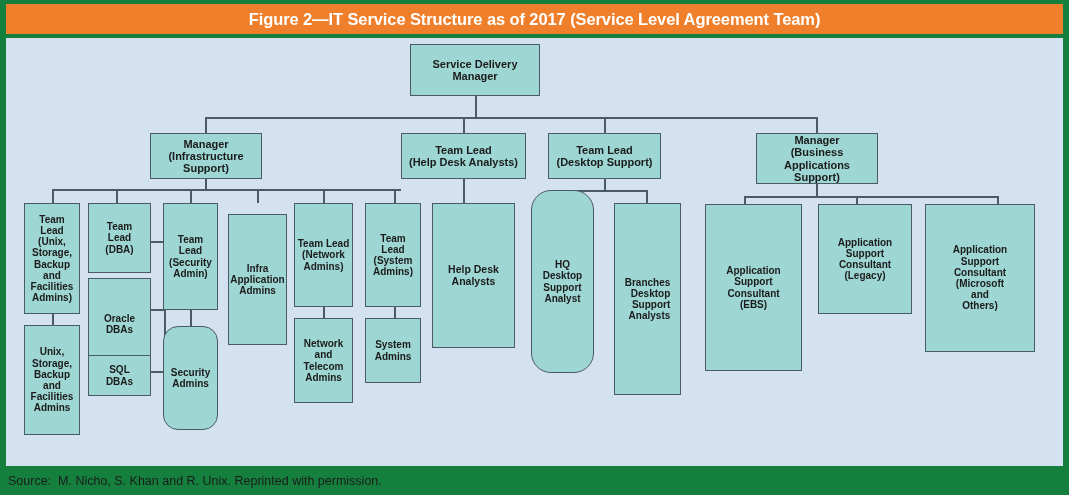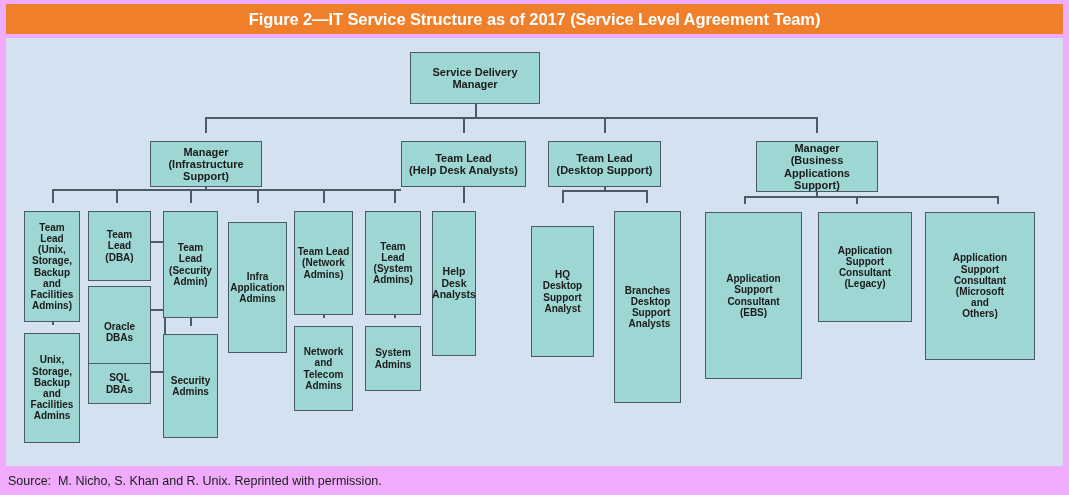--- a/index.html
+++ b/index.html
@@ -11,21 +11,21 @@
     width: 1069px;
     height: 495px;
     font-family: "Liberation Sans", sans-serif;
     overflow: hidden;
   }
 
   #figure {
     position: relative;
     width: 1069px;
     height: 495px;
-    background: #f0abfc;
+    background: #15803d;
   }
 
   
   .title-bar {
     position: absolute;
     left: 6px;
     top: 4px;
     width: 1057px;
     height: 30px;
     background: #ef7f2a;
@@ -56,21 +56,20 @@
   .node {
     position: absolute;
     background: #9dd6d2;
     border: 1.5px solid #4b5b63;
     box-sizing: border-box;
     display: flex;
     align-items: center;
     justify-content: center;
     text-align: center;
     z-index: 2;
-    margin-top: 8px;
   }
   .node .node-label {
     color: #1b1b1b;
     font-weight: bold;
     line-height: 1.12;
     padding: 1px 2px;
     white-space: pre-line;
   }
 
   
@@ -202,21 +201,21 @@
       <span class="node-label">SQL
 DBAs</span>
     </div>
 
     <div class="node t-sm" style="left:157px; top:165px; width:55px; height:107px;">
       <span class="node-label">Team
 Lead
 (Security
 Admin)</span>
     </div>
-    <div class="node t-sm" style="left:157px; top:288px; width:55px; height:104px;">
+    <div class="node t-sm" style="left:157px; top:288px; width:55px; height:104px;border-radius:15px;">
       <span class="node-label">Security
 Admins</span>
     </div>
 
     <div class="node t-sm" style="left:222px; top:176px; width:59px; height:131px;">
       <span class="node-label">Infra
 Application
 Admins</span>
     </div>
 
@@ -236,26 +235,26 @@
       <span class="node-label">Team
 Lead
 (System
 Admins)</span>
     </div>
     <div class="node t-sm" style="left:359px; top:280px; width:56px; height:65px;align-items:center;">
       <span class="node-label">System
 Admins</span>
     </div>
 
-    <div class="node t-md" style="left:426px; top:165px; width:44px; height:145px;">
+    <div class="node t-md" style="left:426px; top:165px; width:83px; height:145px;">
       <span class="node-label">Help Desk
 Analysts</span>
     </div>
 
-    <div class="node t-sm" style="left:525px; top:180px; width:63px; height:131px;">
+    <div class="node t-sm" style="left:525px; top:152px; width:63px; height:183px;border-radius:20px;">
       <span class="node-label">HQ Desktop
 Support
 Analyst</span>
     </div>
     <div class="node t-sm" style="left:608px; top:165px; width:67px; height:192px;text-align:right;">
       <span class="node-label">Branches
 Desktop
 Support
 Analysts</span>
     </div>

